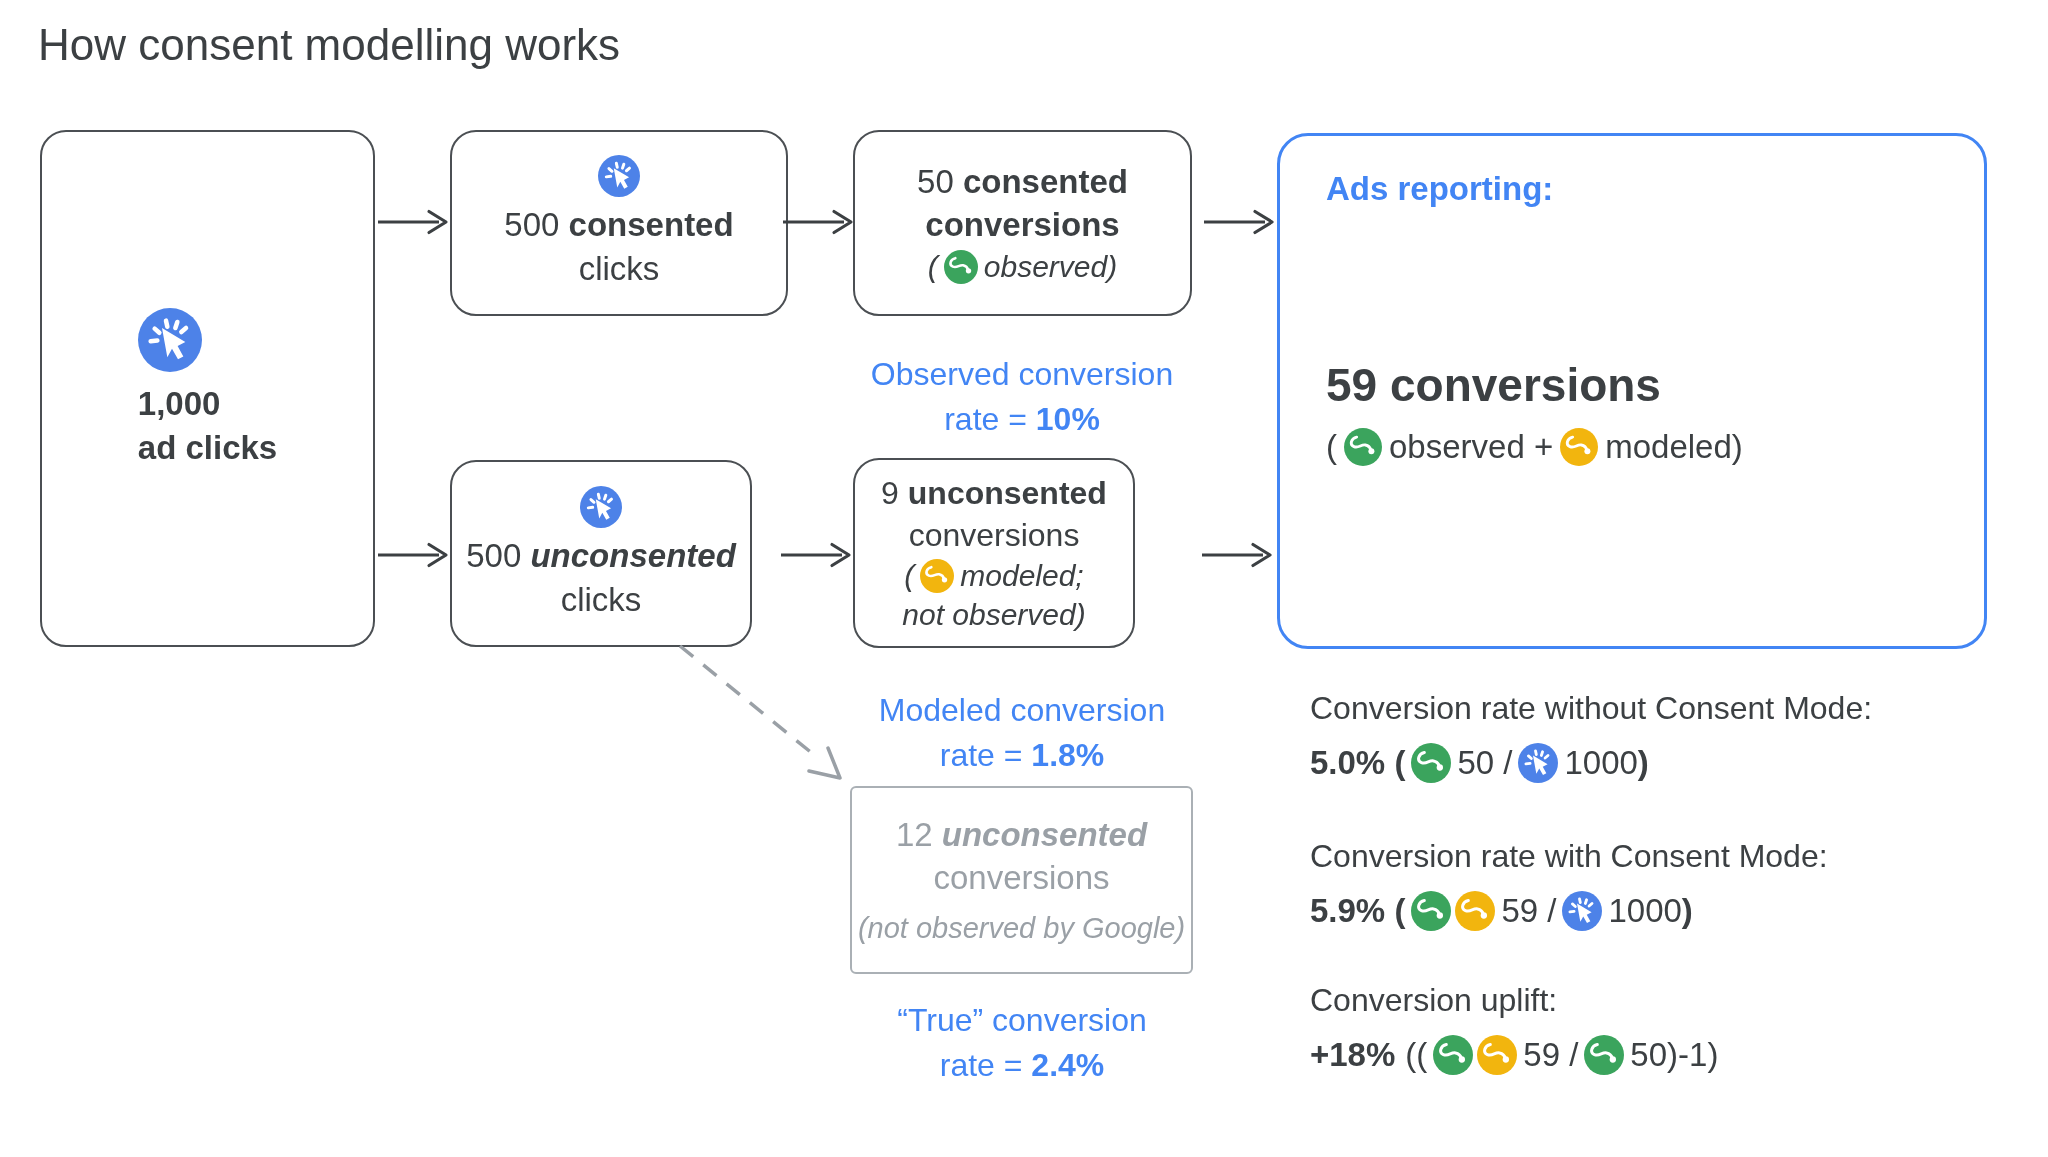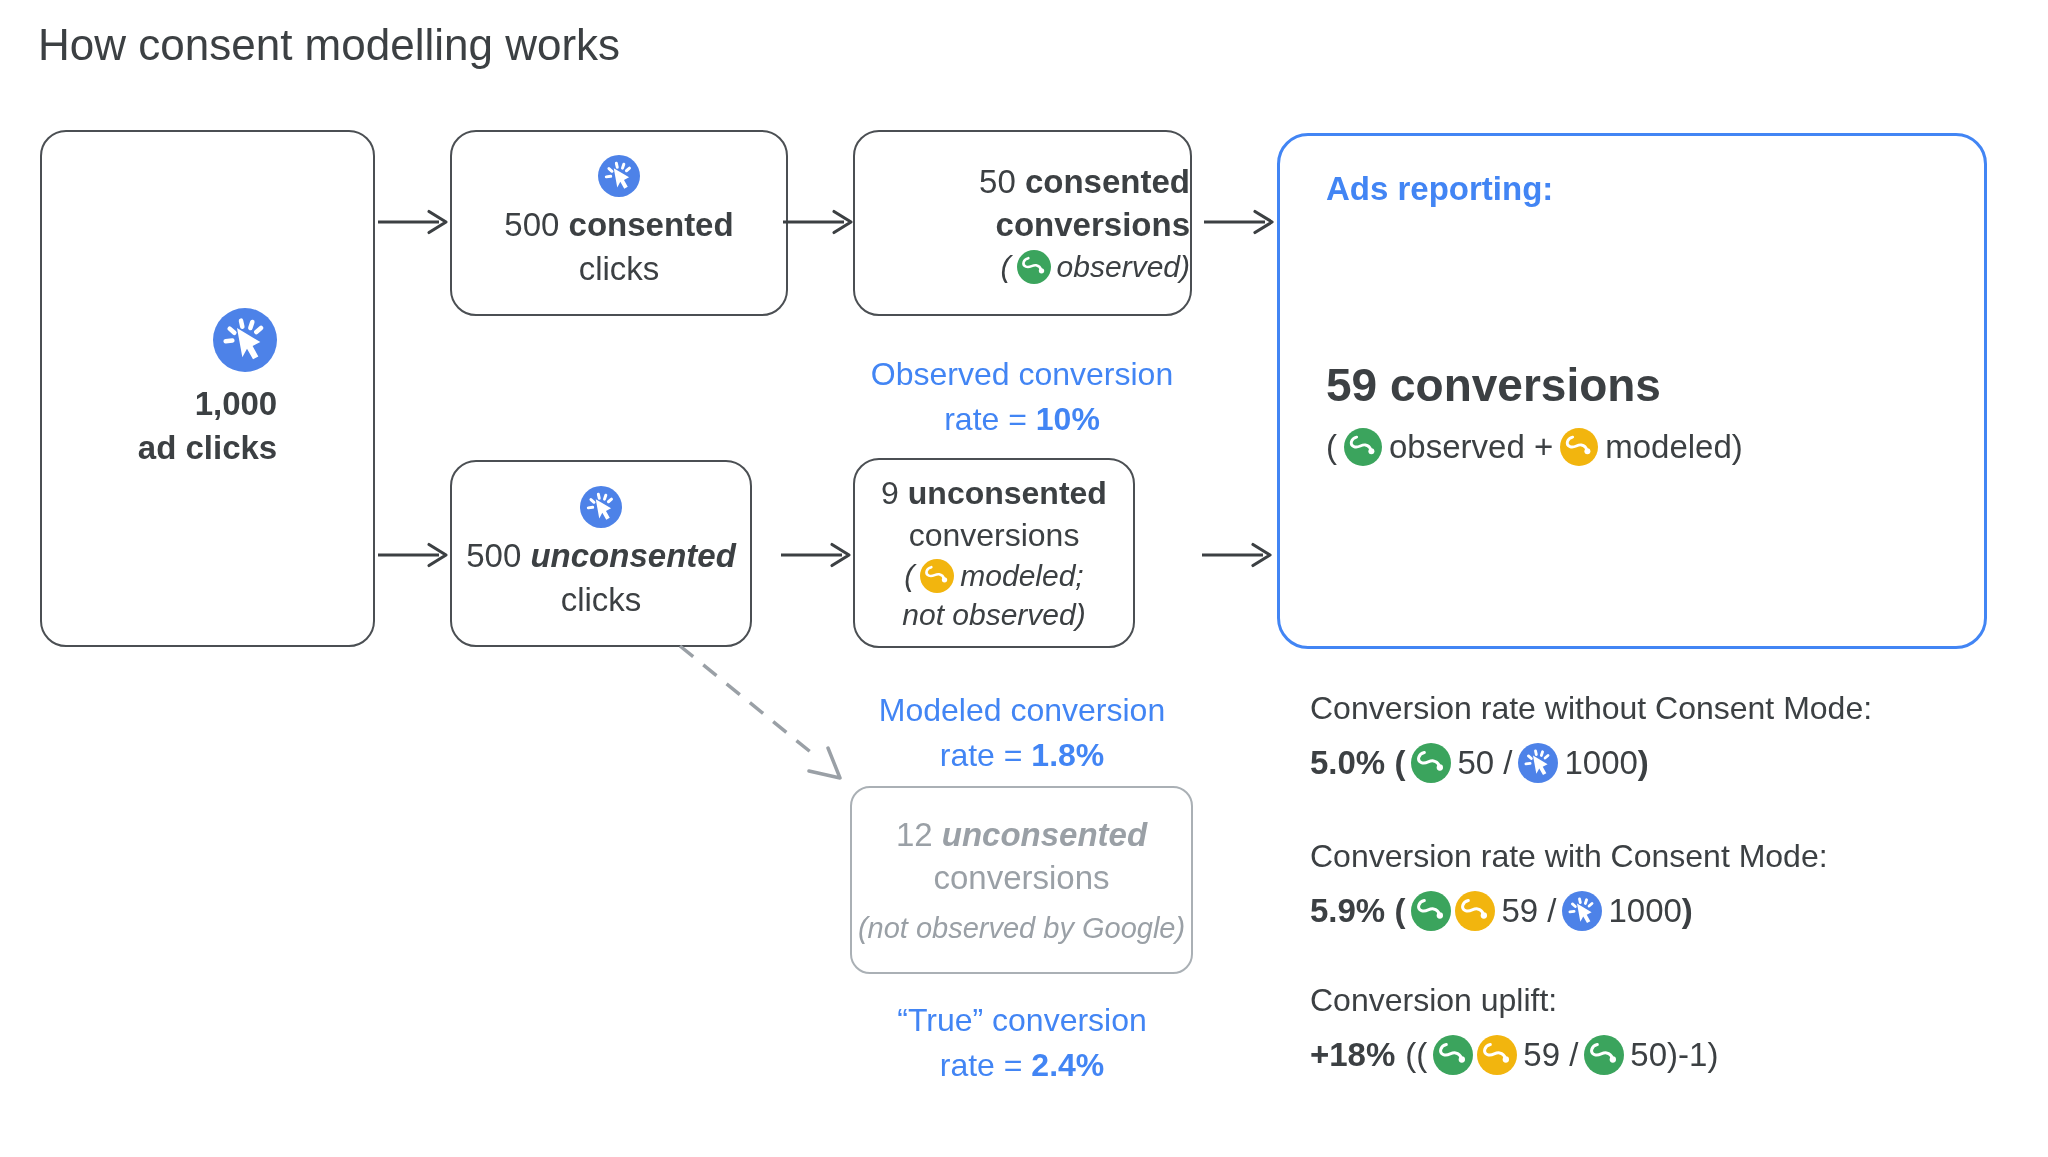--- a/index.html
+++ b/index.html
@@ -15,21 +15,21 @@
     position:absolute;box-sizing:border-box;background:#fff;
     border:2.5px solid #4b4f53;border-radius:26px;
     display:flex;flex-direction:column;align-items:center;justify-content:center;
     text-align:center;
   }
   .box .ln{font-size:33px;line-height:1.32;color:#3c4043;}
   .box .ln b{font-weight:700;}
   .it{font-style:italic;}
   .paren{font-size:30px;font-style:italic;line-height:1.3;color:#3c4043;}
   .paren .ic{vertical-align:middle;margin:0 6px;position:relative;top:-2px;}
-  .gray-box{border:2px solid #aab0b5;border-radius:20px;color:#9aa0a6;}
+  .gray-box{border:2px solid #aab0b5;border-radius:6px;color:#9aa0a6;}
   .gray-box .ln{color:#9aa0a6;}
   .gray-box .paren{color:#9aa0a6;}
   .mt10{margin-top:10px;}
   
   .rate{
     position:absolute;color:#4285f4;font-size:32px;line-height:1.42;text-align:center;
   }
   .rate b{font-weight:700;}
   
   .ads-box{
@@ -50,21 +50,21 @@
   .ic{display:inline-block;}
   .ic64{width:64px;height:64px;}
   .ic42{width:42px;height:42px;}
   .ic40{width:40px;height:40px;}
   .ic34{width:34px;height:34px;}
   .ic38{width:38px;height:38px;}
   .blue{color:#4d82e8;}
   .green{color:#3ba45d;}
   .yellow{color:#f2b50e;}
   .arrow{position:absolute;}
-  .icon-stack{display:flex;flex-direction:column;align-items:flex-end;}
+  .icon-stack{display:flex;flex-direction:column;align-items:flex-start;}
   .box-icon{margin-bottom:10px;}
 </style>
 </head>
 <body>
 
 <svg width="0" height="0" style="position:absolute" aria-hidden="true">
   <defs>
     <symbol id="sym-click" viewBox="0 0 48 48">
       <circle cx="24" cy="24" r="24" fill="currentColor"></circle>
       <g stroke="#fff" stroke-width="3.4" stroke-linecap="round">
@@ -107,21 +107,21 @@
   </div>
 
   <div class="box" style="left:450px;top:460px;width:302px;height:187px;text-align:right;">
     <svg class="ic ic42 blue" style="margin-bottom:6px;">
         <use href="#sym-click" xlink:href="#sym-click"></use>
       </svg>
     <div class="ln"><span>500</span> <b class="it">unconsented</b></div>
     <div class="ln">clicks</div>
   </div>
 
-  <div class="box" style="left:853px;top:130px;width:339px;height:186px;align-items:flex-end;">
+  <div class="box" style="left:853px;top:130px;width:339px;height:186px;">
     <div class="ln"><span>50</span> <b>consented</b></div>
     <div class="ln"><b>conversions</b></div>
     <div class="paren"><span>(</span><svg class="ic ic34 green">
           <use href="#sym-conv" xlink:href="#sym-conv"></use>
         </svg><span>observed)</span></div>
   </div>
 
   <div class="box" style="left:853px;top:458px;width:282px;height:190px;">
     <div class="ln" style="font-size:32px;"><span>9</span> <b>unconsented</b></div>
     <div class="ln" style="font-size:32px;">conversions</div>

